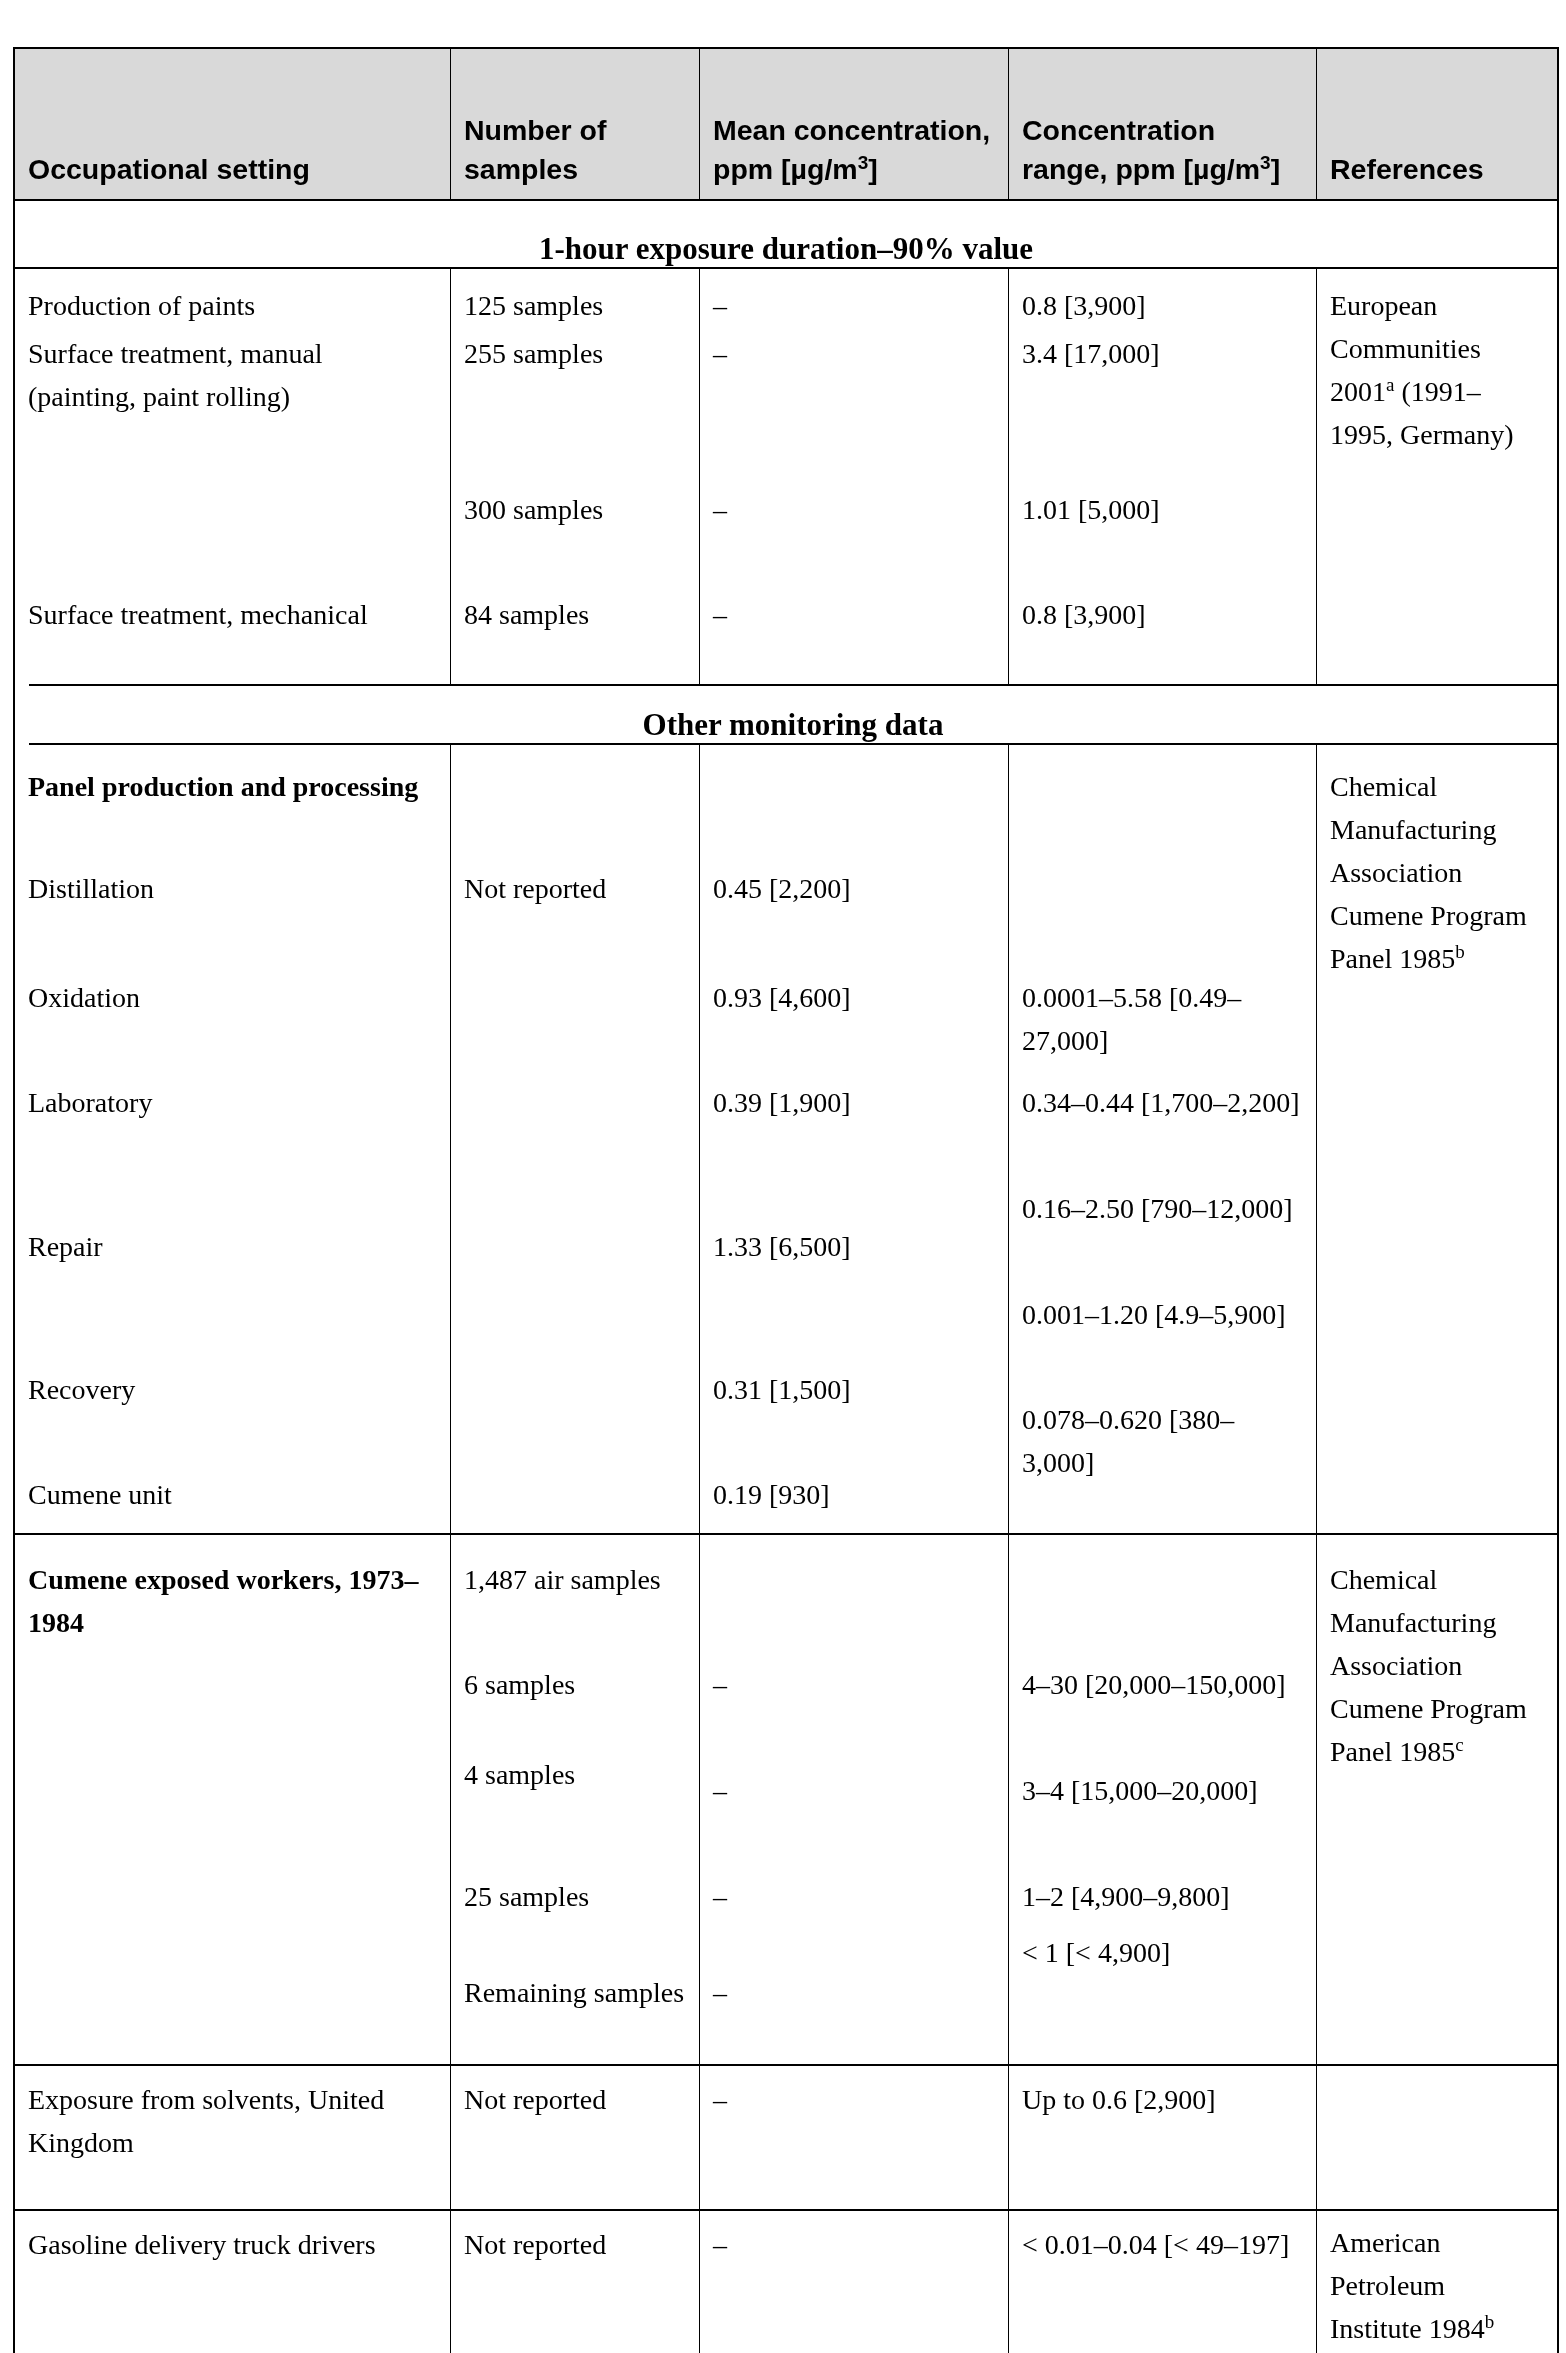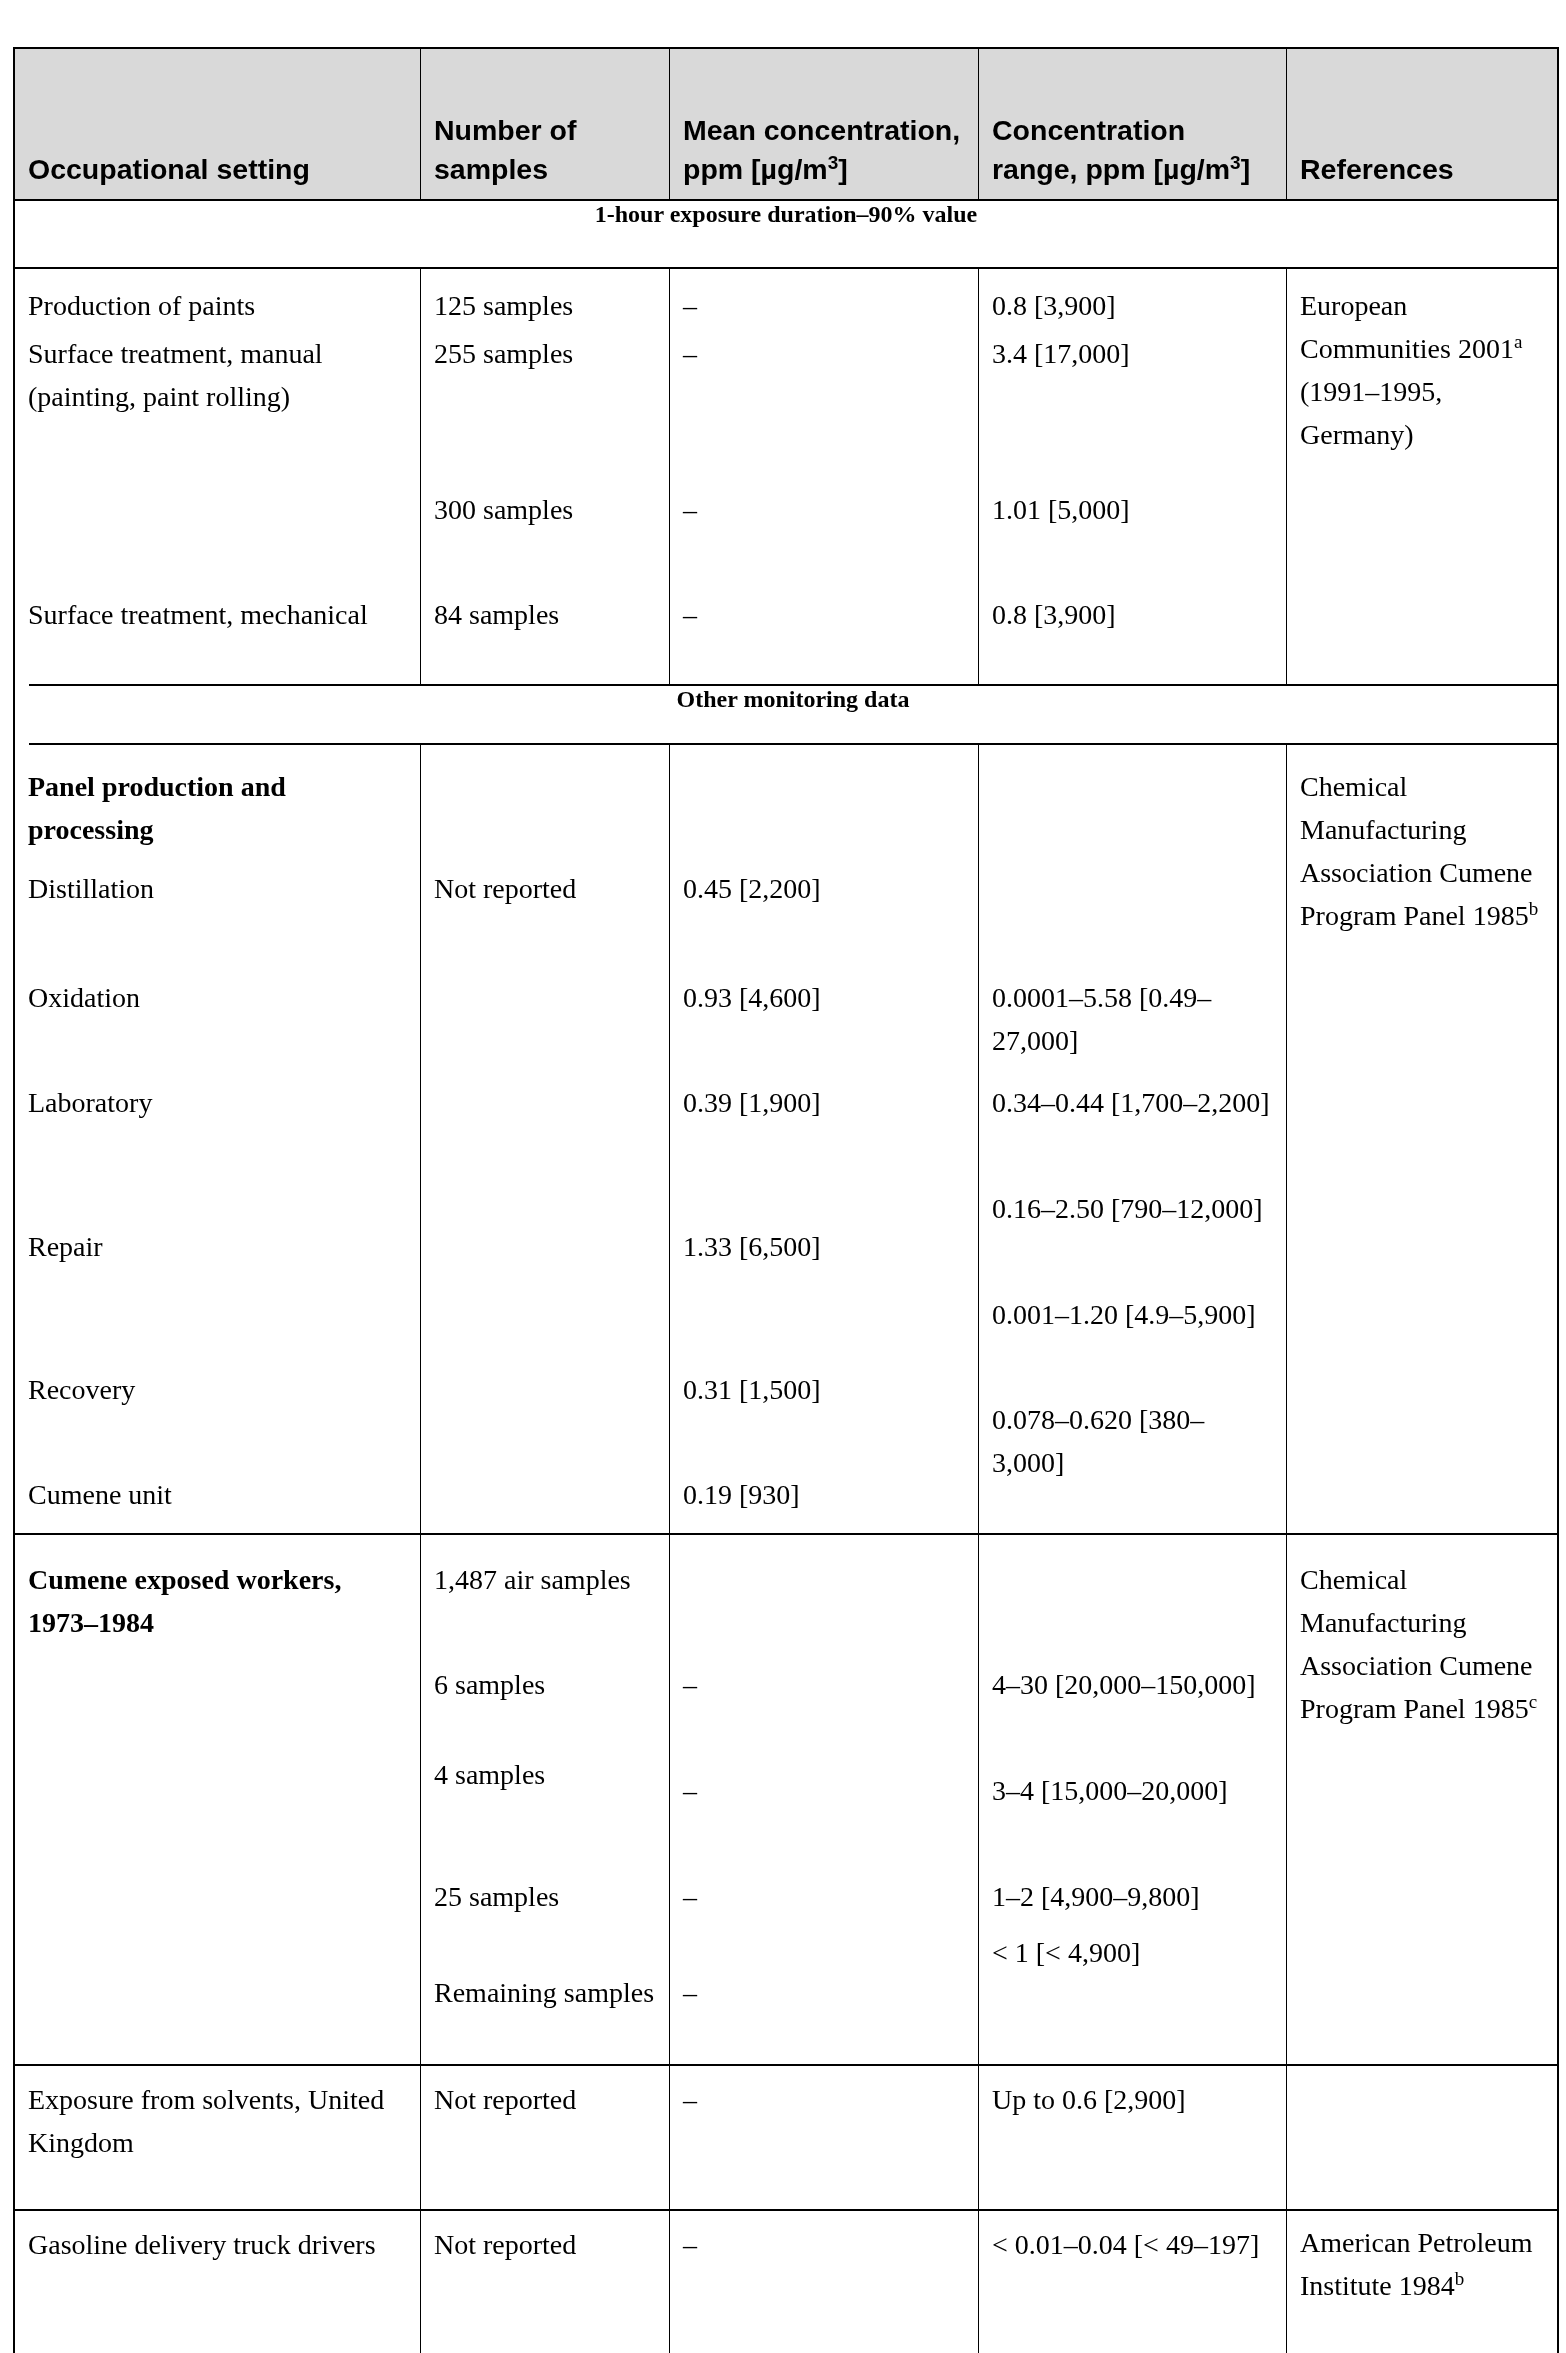--- a/index.html
+++ b/index.html
@@ -6,37 +6,37 @@
   body {
     width: 1567px; height: 2354px;
     background: #ffffff;
     font-family: "Liberation Serif", serif;
     color: #000;
   }
   .page { position: relative; width: 1567px; height: 2354px; overflow: hidden; background: #fff; }
   .table { position: absolute; left: 13px; top: 47px; width: 1542px; border: 2.6px solid #000; background: #fff; }
   .band { position: relative; display: flex; align-items: stretch; }
   .col { position: relative; }
-  .c1 { width: 405px; border-right: 1.7px solid #000; }
+  .c1 { width: 405px; border-right: 1.7px solid #000; padding-left: 30px; }
   .c2 { width: 248px; border-right: 1.7px solid #000; }
   .c3 { width: 308px; border-right: 1.7px solid #000; }
   .c4 { width: 307px; border-right: 1.7px solid #000; }
   .c5 { flex: 1; }
   .cell { position: absolute; left: 13px; right: 14px; font-size: 28px; line-height: 43px; }
   .bold { font-weight: bold; }
   .header-band { height: 150px; background: #d9d9d9; }
   .hcell {
     position: absolute; left: 13px; right: 8.6px; bottom: 10.4px;
     font-family: "Liberation Sans", sans-serif; font-weight: bold;
     font-size: 28.5px; line-height: 39px;
   }
   .title-band {
     border-top: 2.6px solid #000; border-bottom: 2.6px solid #000;
-    display: flex; align-items: flex-start; justify-content: center;
-    font-weight: bold; font-size: 24px;
+    display: flex; align-items: flex-end; justify-content: center;
+    font-weight: bold; font-size: 31px;
   }
   .t1 { height: 66px; }
   .t2 { height: 57px; margin-left: 14px; }
   .bandA { height: 415px; border-radius: 18px; }
   .bandB { height: 788px; }
   .bandC { height: 529px; border-top: 2.6px solid #000; }
   .bandD { height: 143px; border-top: 2.6px solid #000; }
   .bandE { height: 152px; border-top: 2.6px solid #000; }
   sup { font-size: 19px; vertical-align: super; line-height: 0; }
 </style>

